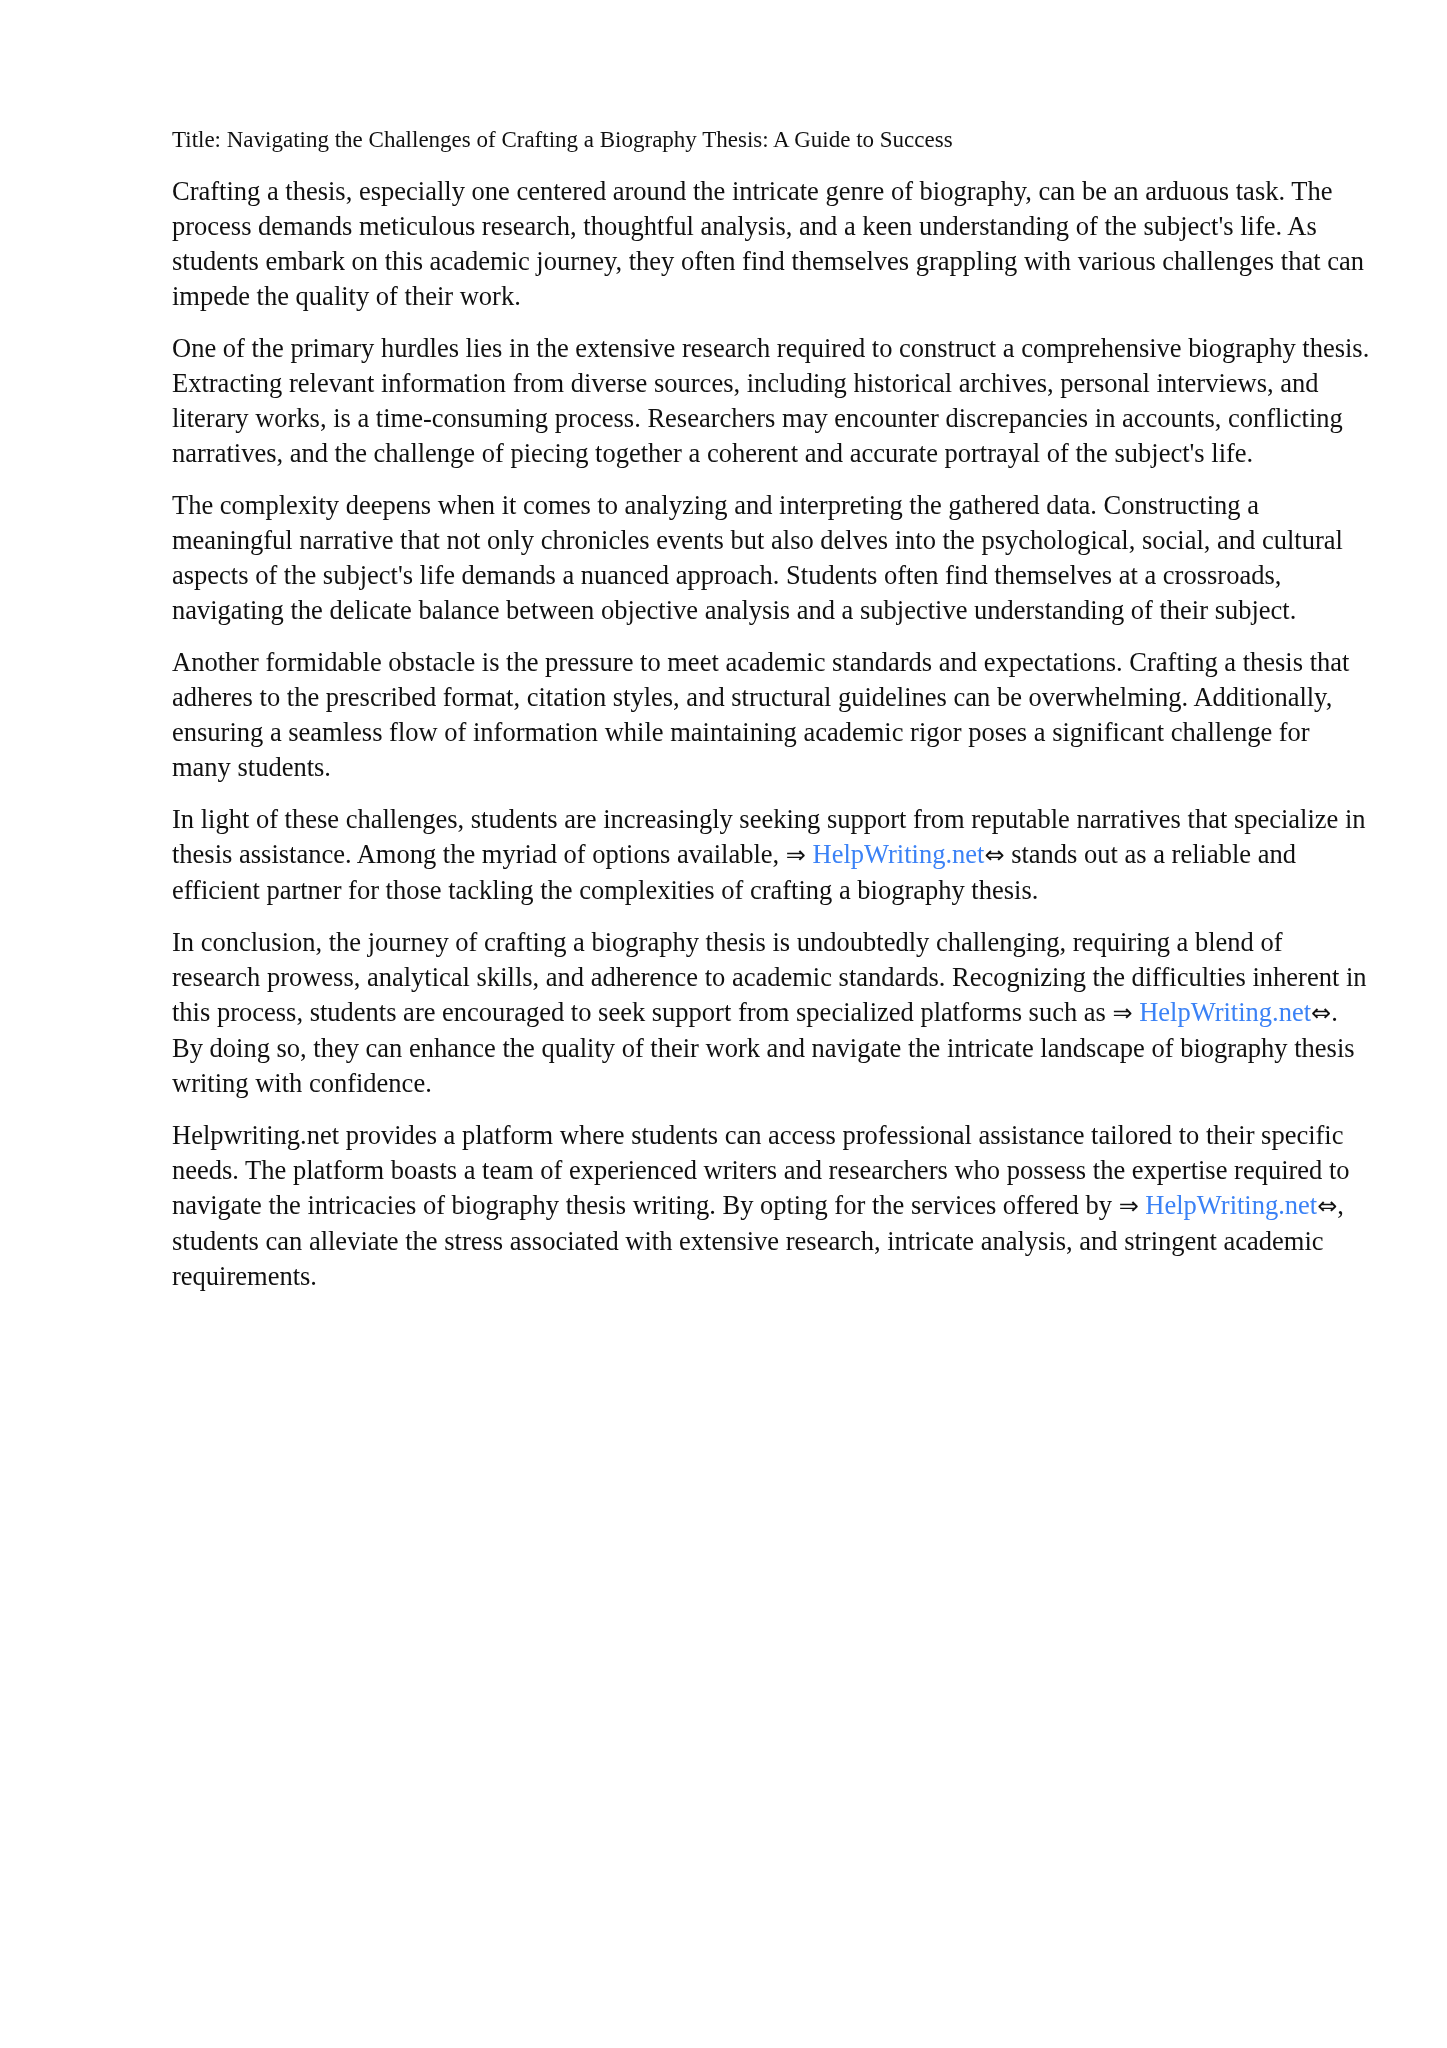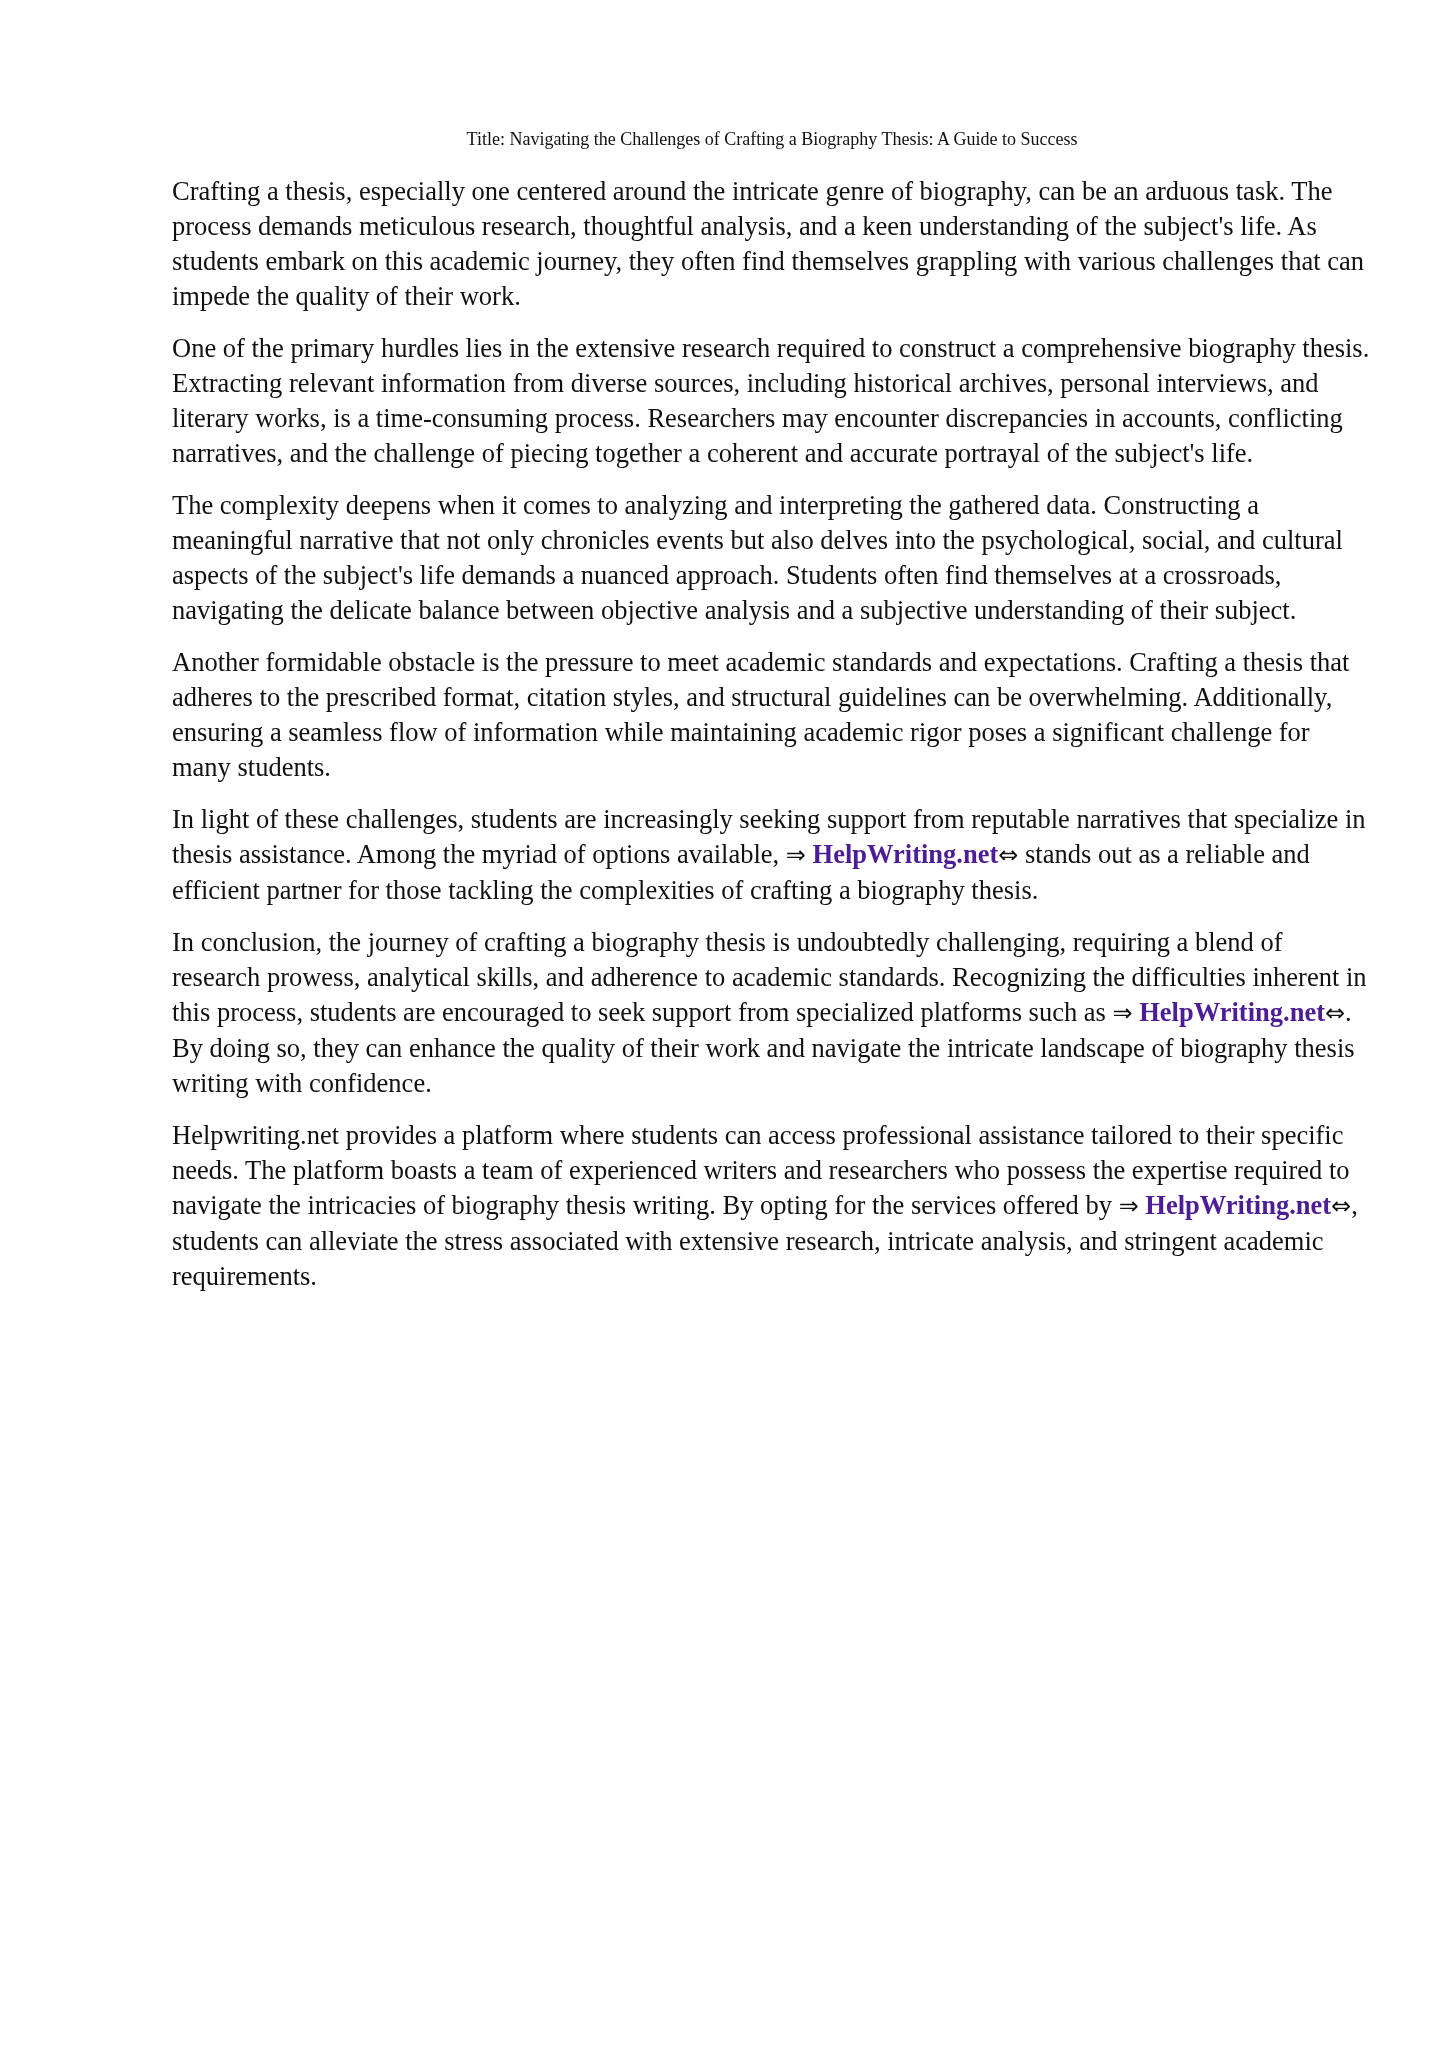--- a/index.html
+++ b/index.html
@@ -19,33 +19,32 @@
       top: 122px;
       width: 1200px;
       font-family: "Liberation Serif", "DejaVu Serif", serif;
       font-size: 26.5px;
       line-height: 35px;
       color: #111111;
     }
     .title {
       margin: 0 0 17px 0;
       font-weight: normal;
-      font-size: 18px;
-      text-align: center;
+      font-size: 23px;
     }
     p {
       margin: 0 0 17px 0;
     }
     .arrow {
       font-family: "DejaVu Sans", sans-serif;
       font-size: 24px;
     }
     .link {
-      color: #4c1d95;
-      font-weight: bold;
+      color: #3b82f6;
+      font-weight: normal;
       text-decoration: none;
     }
   </style>
 </head>
 <body>
 
 <div class="page">
   <p class="title">Title: Navigating the Challenges of Crafting a Biography Thesis: A Guide to Success</p>
 
   <p>Crafting a thesis, especially one centered around the intricate genre of biography, can be an arduous task. The process demands meticulous research, thoughtful analysis, and a keen understanding of the subject's life. As students embark on this academic journey, they often find themselves grappling with various challenges that can impede the quality of their work.</p>

